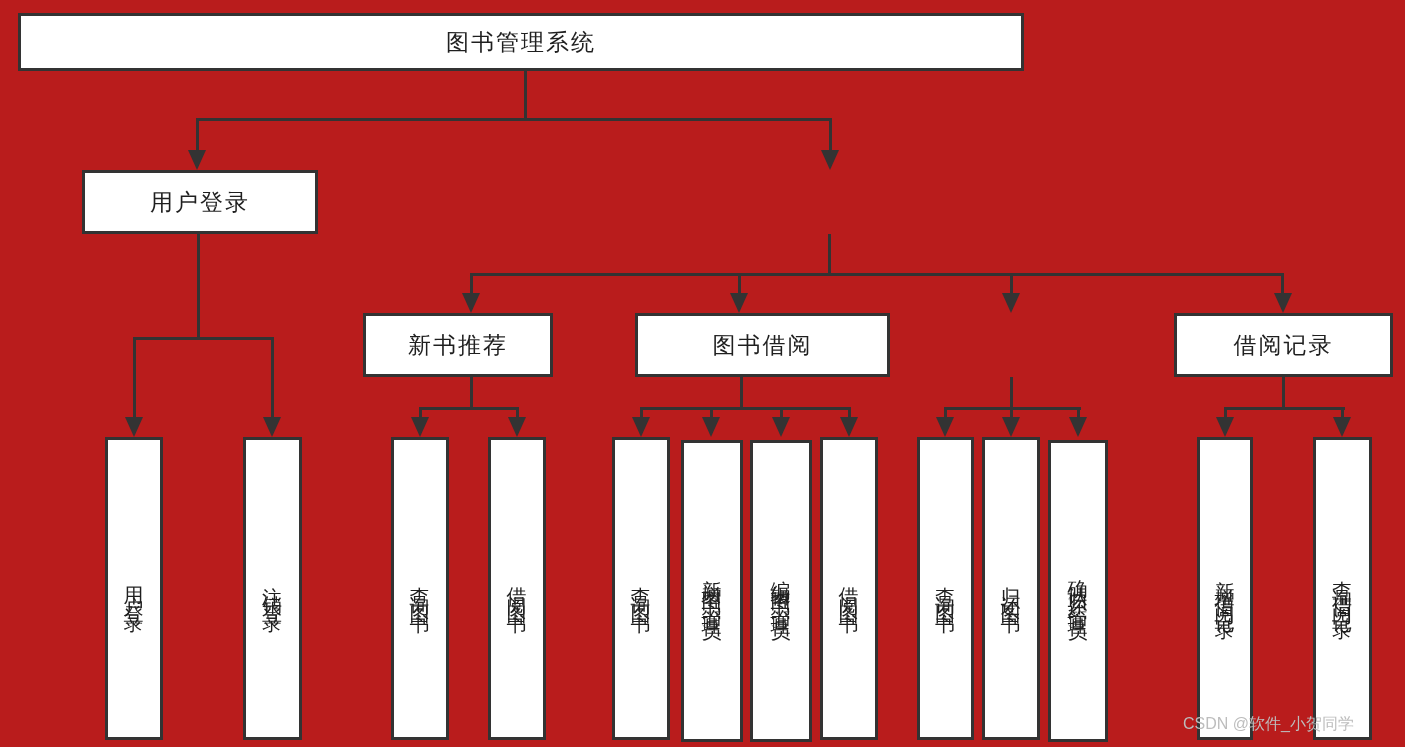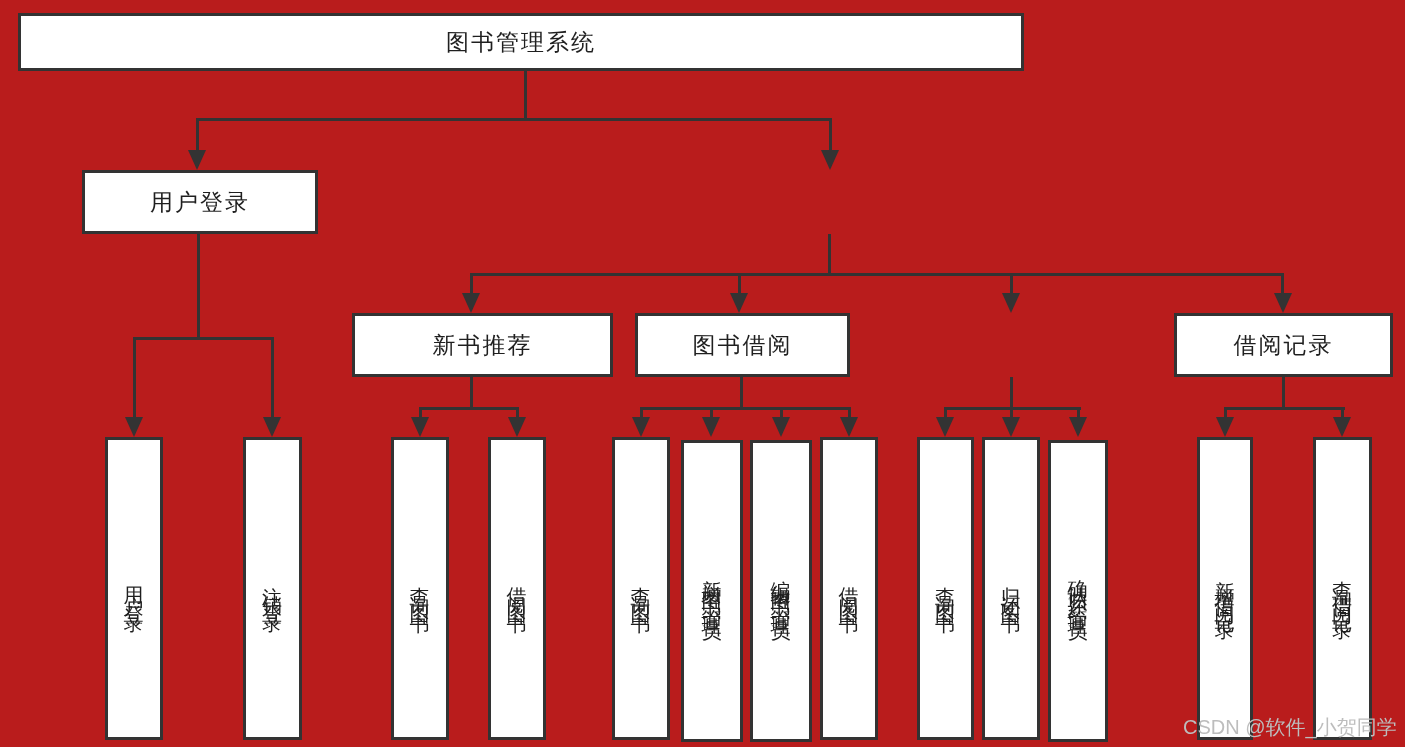--- a/index.html
+++ b/index.html
@@ -47,21 +47,21 @@
     width: 0; height: 0;
     border-left: 9px solid transparent;
     border-right: 9px solid transparent;
     border-top: 20px solid #333333;
     z-index: 1;
   }
   .watermark {
     position: absolute;
     left: 1183px;
     top: 714px;
-    font-size: 20px;
+    font-size: 16px;
     color: #bdbdbd;
     white-space: nowrap;
     z-index: 3;
   }
 </style>
 </head>
 <body>
 
 <div class="canvas">
 
@@ -87,22 +87,22 @@
   <div class="hline" style="left:470px;top:273px;width:814px"></div>
   <div class="vline" style="left:470px;top:273px;height:36px"></div>
   <div class="vline" style="left:738px;top:273px;height:36px"></div>
   <div class="vline" style="left:1010px;top:273px;height:36px"></div>
   <div class="vline" style="left:1281px;top:273px;height:36px"></div>
   <div class="arrow" style="left:462px;top:293px"></div>
   <div class="arrow" style="left:730px;top:293px"></div>
   <div class="arrow" style="left:1002px;top:293px"></div>
   <div class="arrow" style="left:1274px;top:293px"></div>
 
-  <div class="box" style="left:352px;top:313px;width:261px;height:64px">新书推荐</div>
-  <div class="box" style="left:635px;top:313px;width:215px;height:64px">图书借阅</div>
+  <div class="box" style="left:363px;top:313px;width:190px;height:64px">新书推荐</div>
+  <div class="box" style="left:635px;top:313px;width:255px;height:64px">图书借阅</div>
   <div class="box" style="left:1174px;top:313px;width:219px;height:64px">借阅记录</div>
 
   <div class="vline" style="left:470px;top:377px;height:33px"></div>
   <div class="hline" style="left:419px;top:407px;width:100px"></div>
   <div class="vline" style="left:419px;top:407px;height:26px"></div>
   <div class="vline" style="left:516px;top:407px;height:26px"></div>
   <div class="arrow" style="left:411px;top:417px"></div>
   <div class="arrow" style="left:508px;top:417px"></div>
 
   <div class="vline" style="left:740px;top:377px;height:33px"></div>

